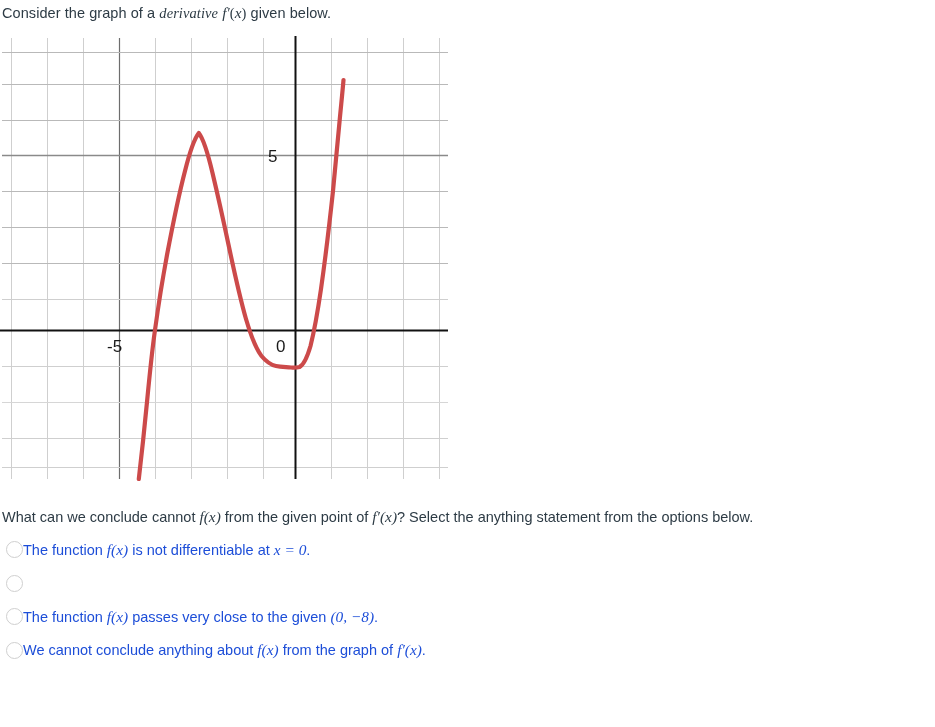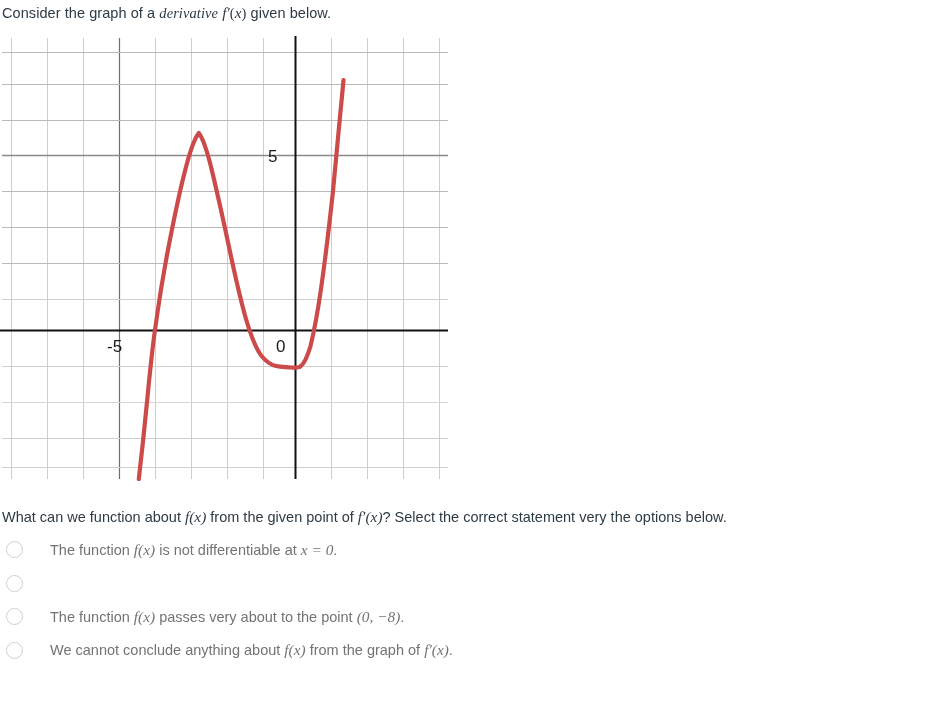--- a/index.html
+++ b/index.html
@@ -55,23 +55,22 @@
   .radio {
     width: 17px; height: 17px;
     border: 1.4px solid #cfcfcf;
     border-radius: 50%;
     background: #fff;
     flex: 0 0 auto;
     margin-right: 0px;
     cursor: pointer;
   }
   .option-label {
-    margin-left: 27px;
     font-size: 14.5px;
-    color: #737373;
+    color: #1d4ed8;
     white-space: nowrap;
     cursor: pointer;
   }
 </style>
 </head>
 <body>
 
 <div class="page">
 
   <div class="prompt-top">
@@ -135,41 +134,41 @@
                  C 303.5,329 307.0,322 310.5,310
                  C 314.0,296 317.5,277 321.0,253
                  C 325.0,225 329.0,192 333.0,155
                  C 335.5,130 337.5,108 339.5,86
                  C 341.0,70 342.5,56 343.5,44" fill="none" stroke="#cc4a4a" stroke-width="4.2" stroke-linecap="round" stroke-linejoin="round"></path>
       </g>
     </svg>
   </div>
 
   <div class="question">
-    <span>What can we function about </span><span class="mathvar">f(x)</span><span> from the given point of </span><span class="mathvar">f′(x)</span><span>? Select the correct statement very the options below.</span>
+    <span>What can we conclude cannot </span><span class="mathvar">f(x)</span><span> from the given point of </span><span class="mathvar">f′(x)</span><span>? Select the anything statement from the options below.</span>
   </div>
 
   <div class="options">
 
     <div class="option-row">
       <span class="radio"></span>
       <span class="option-label">
         <span>The function </span><span class="mathvar">f(x)</span><span> is not differentiable at </span><span class="mathvar">x = 0</span><span>.</span>
       </span>
     </div>
 
     <div class="option-row">
       <span class="radio"></span>
     </div>
 
 
     <div class="option-row">
       <span class="radio"></span>
       <span class="option-label">
-        <span>The function </span><span class="mathvar">f(x)</span><span> passes very about to the point </span><span class="mathvar">(0, −8)</span><span>.</span>
+        <span>The function </span><span class="mathvar">f(x)</span><span> passes very close to the given </span><span class="mathvar">(0, −8)</span><span>.</span>
       </span>
     </div>
 
     <div class="option-row">
       <span class="radio"></span>
       <span class="option-label">
         <span>We cannot conclude anything about </span><span class="mathvar">f(x)</span><span> from the graph of </span><span class="mathvar">f′(x)</span><span>.</span>
       </span>
     </div>
 

